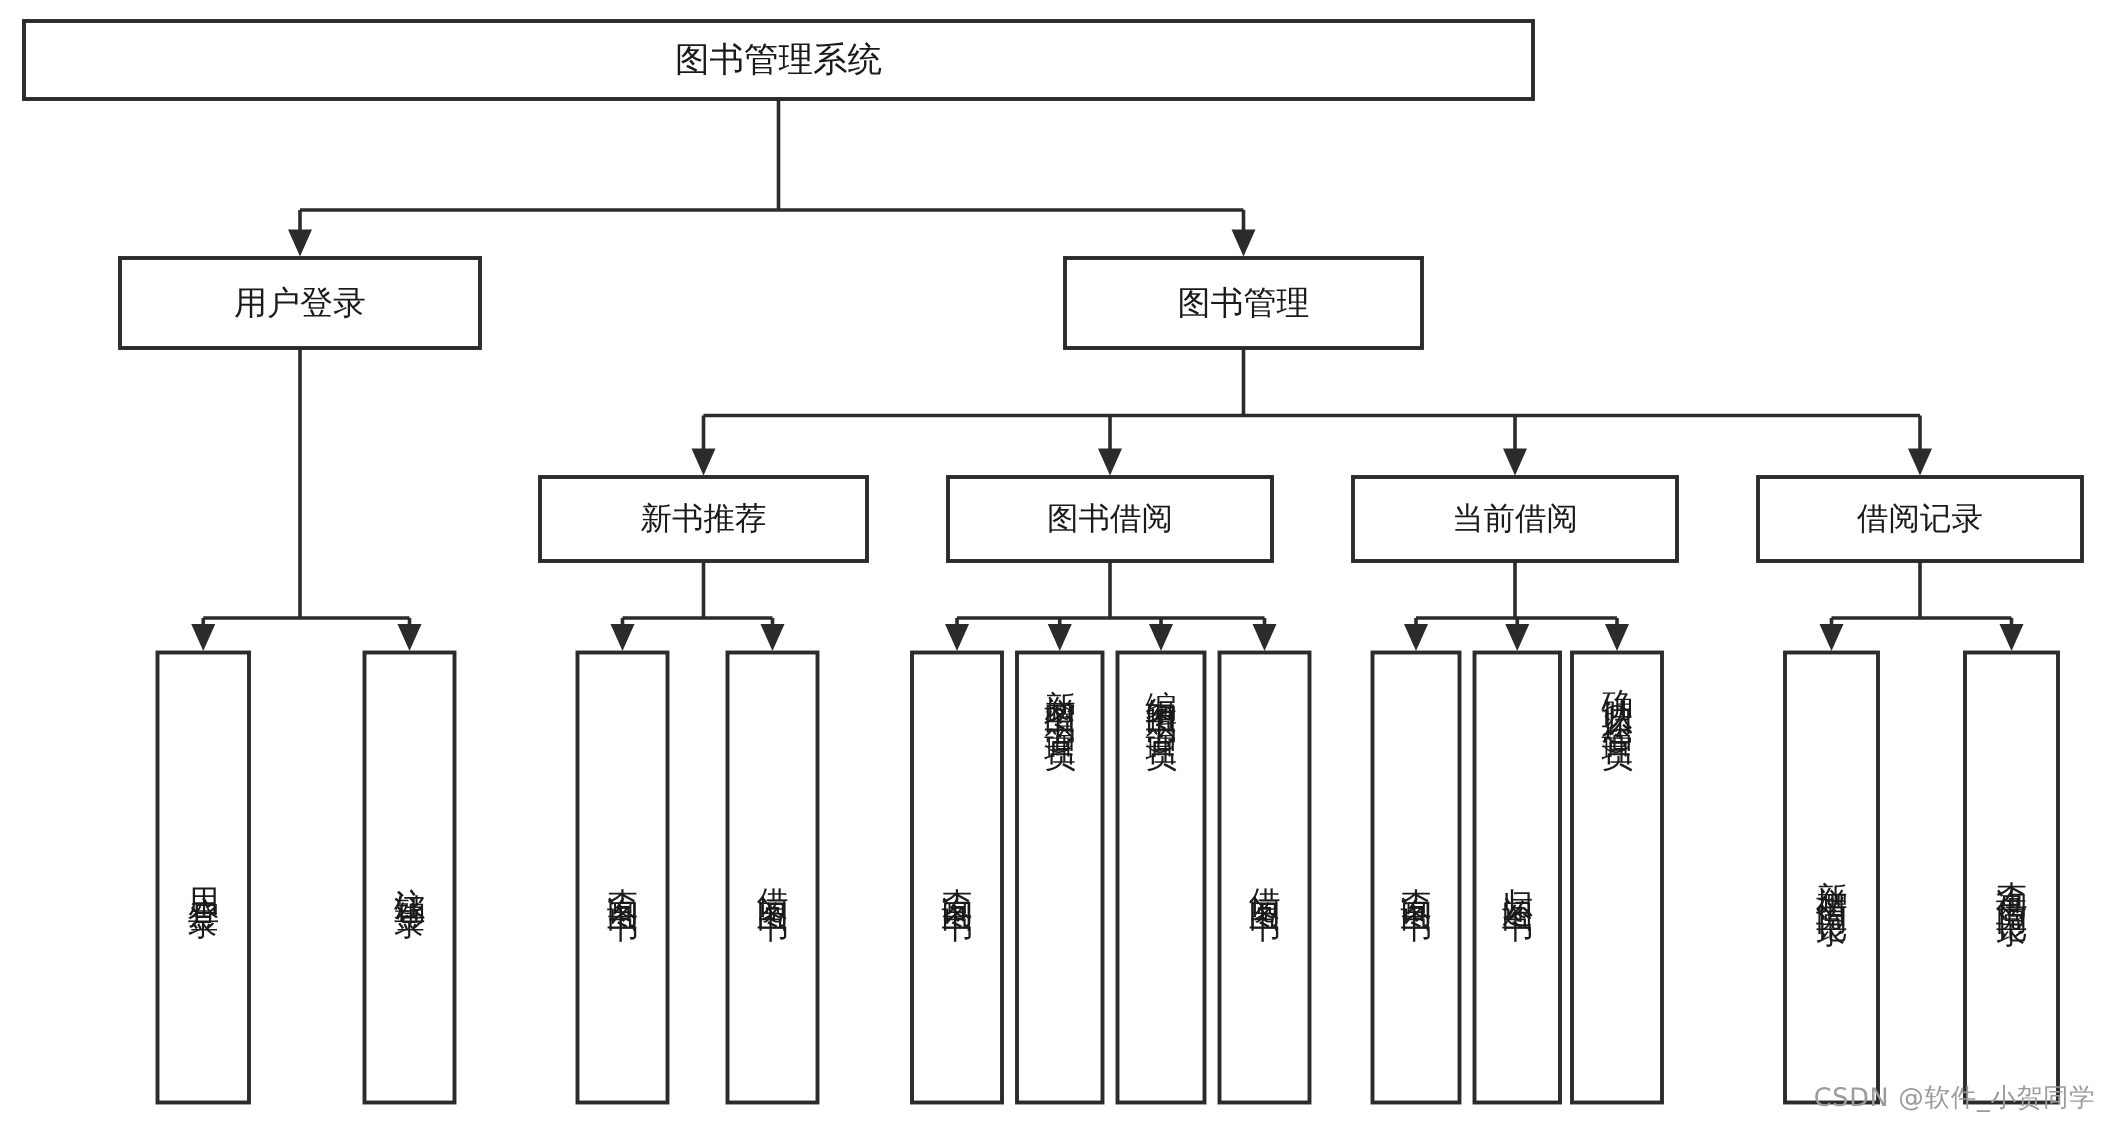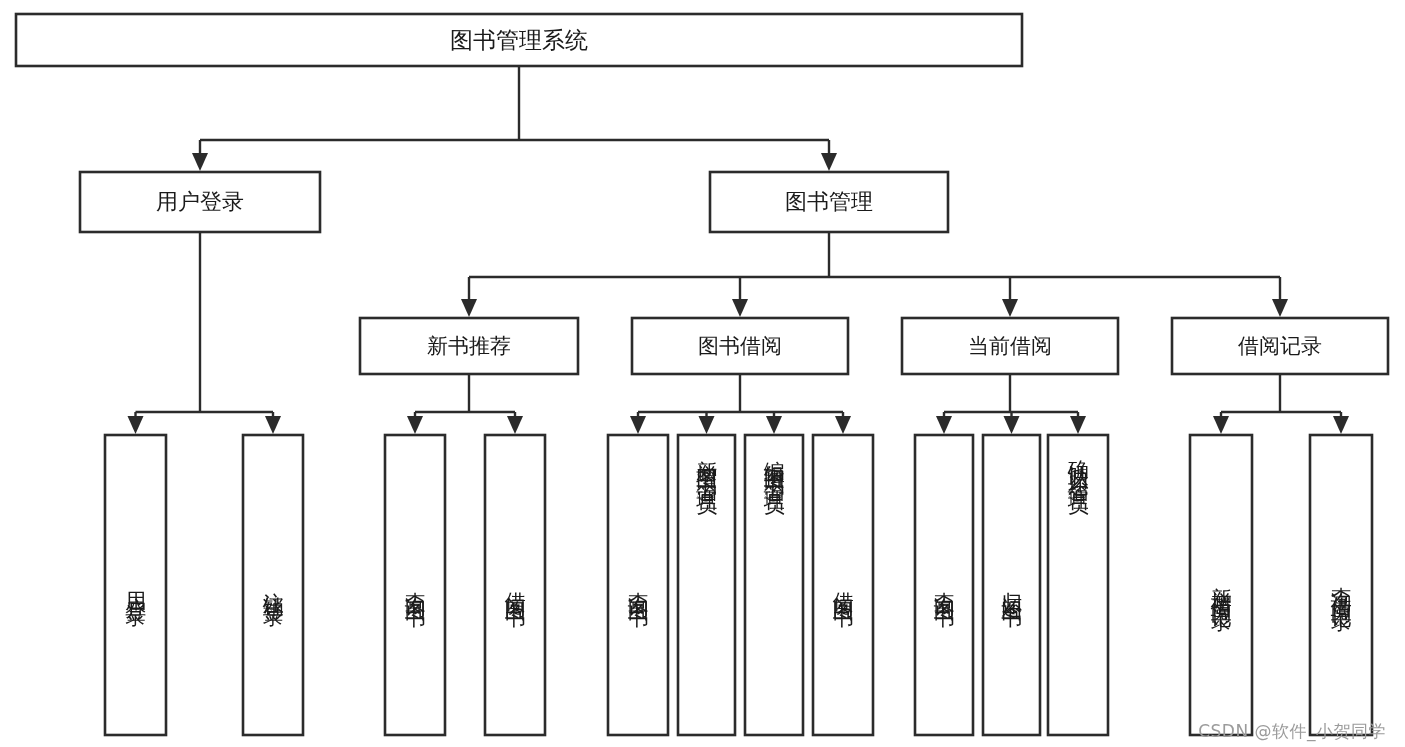--- a/index.html
+++ b/index.html
@@ -66,21 +66,21 @@
     font-family: "DejaVu Sans", "Liberation Sans", sans-serif;
     font-size: 21px;
     line-height: 1.06;
     letter-spacing: 5px;
     color: #1a1a1a;
     white-space: nowrap;
     text-align: center;
   }
   .watermark {
     position: absolute;
-    right: 19px;
+    right: 8px;
     bottom: 4px;
     font-family: "DejaVu Sans", "Liberation Sans", sans-serif;
     font-size: 17px;
     color: #9b9b9b;
     letter-spacing: 0.5px;
     white-space: nowrap;
   }
 </style>
 </head>
 <body>

